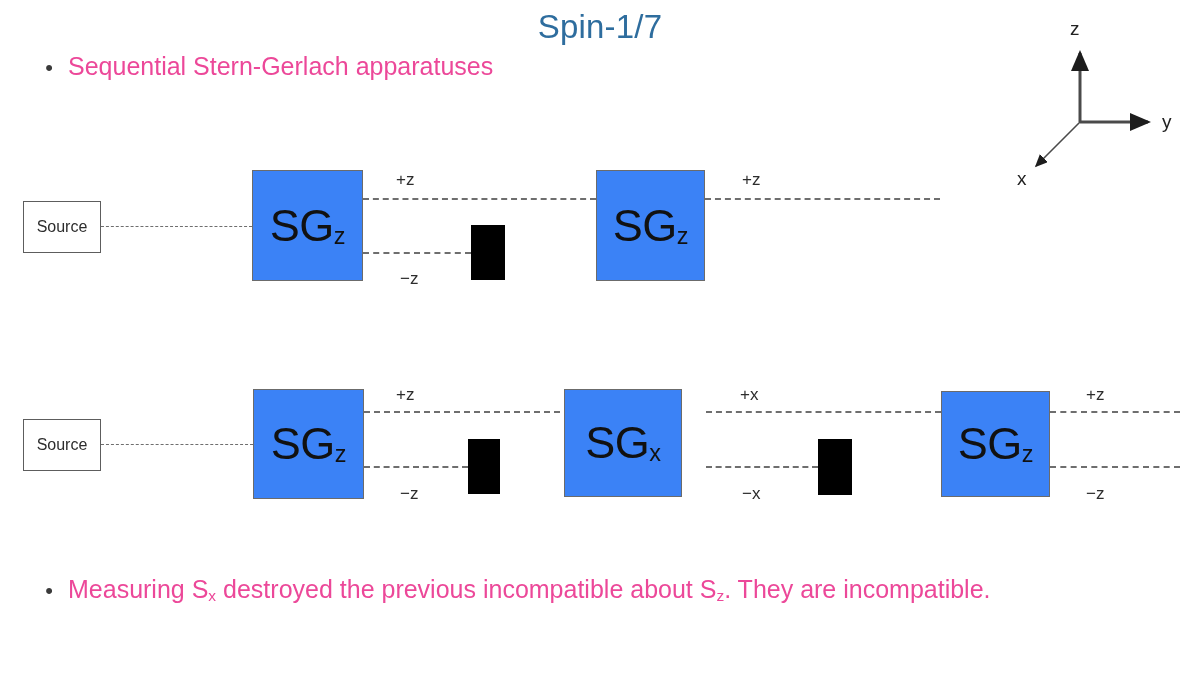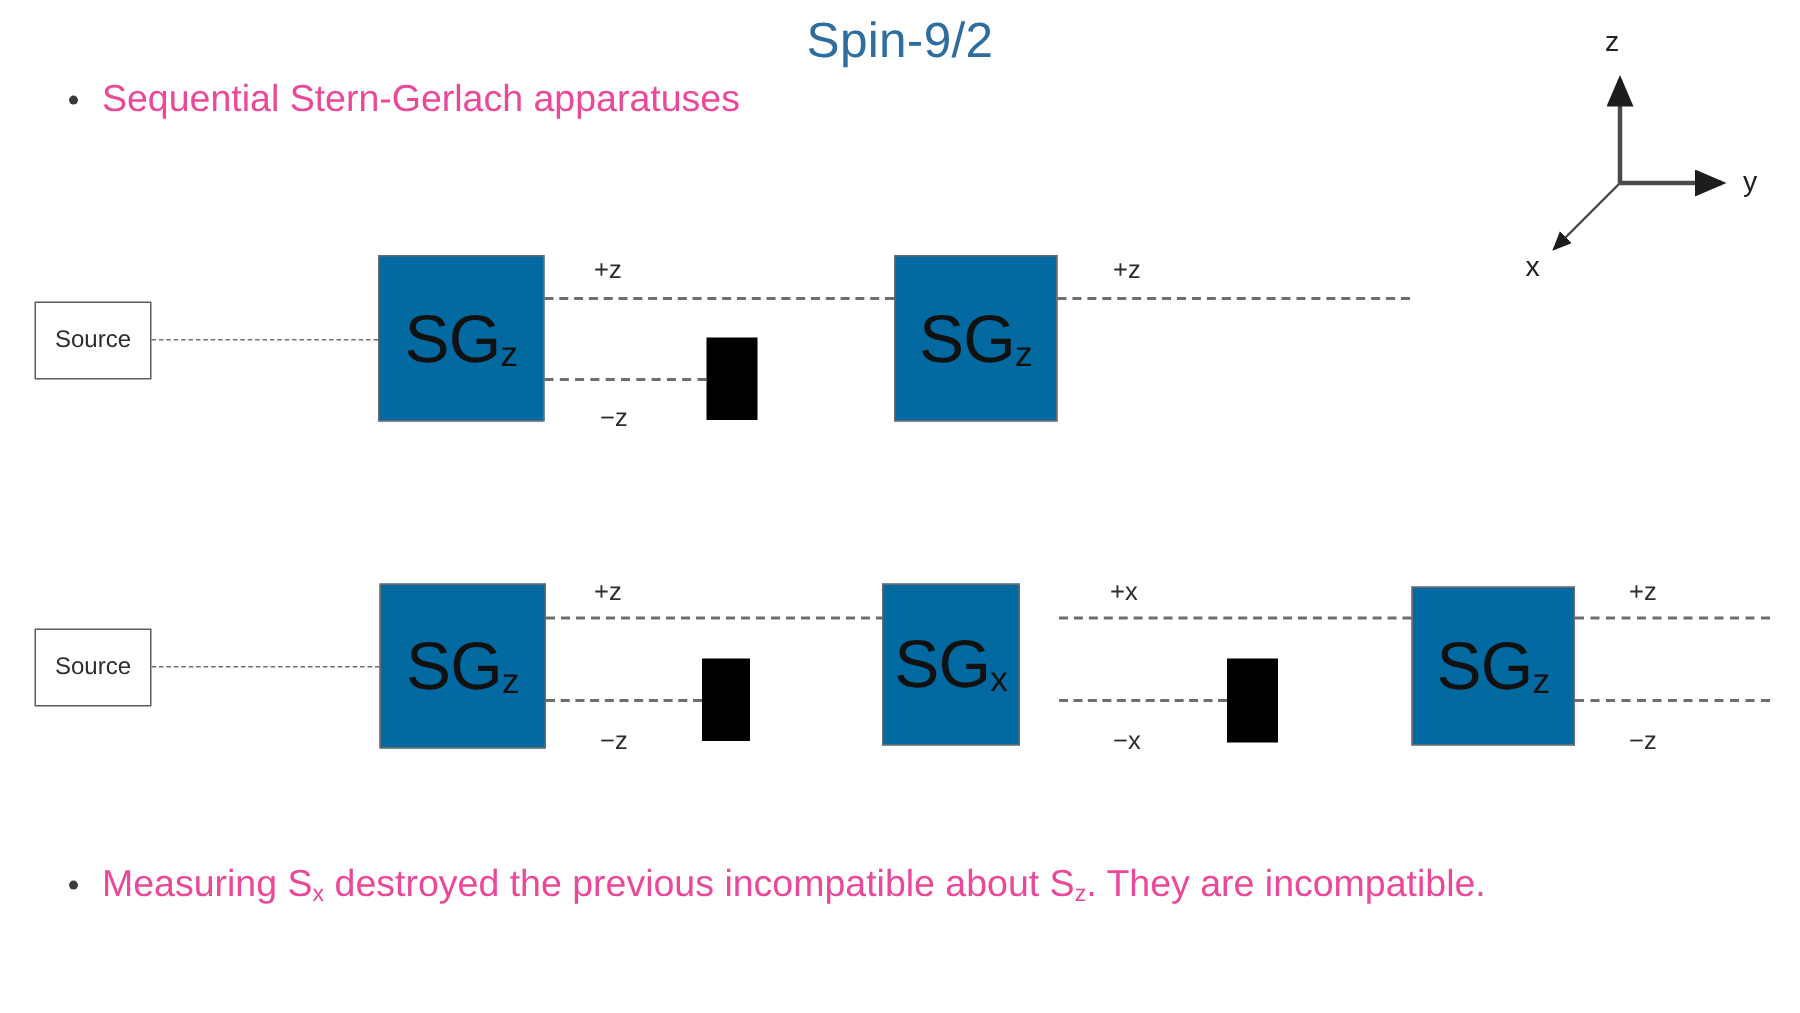--- a/index.html
+++ b/index.html
@@ -81,21 +81,21 @@
     align-items: center;
     justify-content: center;
     font-size: 16px;
     color: #2d2d2d;
     box-sizing: border-box;
   }
 
   .sg-box {
     position: absolute;
     border: 1px solid #6b6b6b;
-    background: #0369a1;
+    background: #3b82f6;
     display: flex;
     align-items: center;
     justify-content: center;
     box-sizing: border-box;
     color: #111111;
   }
   .sg-label {
     font-size: 45px;
     font-weight: 300;
     line-height: 1;
@@ -140,21 +140,21 @@
     position: absolute;
     font-size: 19px;
     color: #222222;
   }
 </style>
 </head>
 <body>
 
 <div id="slide">
 
-  <div id="slide-title">Spin-9/2</div>
+  <div id="slide-title">Spin-1/7</div>
 
   <div id="axes">
     <svg width="210" height="190" viewBox="0 0 210 190">
       <defs>
         <marker id="arrowhead" markerWidth="8" markerHeight="8" refX="6" refY="3" orient="auto">
           <path d="M0,0 L7,3 L0,6 z" fill="#1d1d1d"></path>
         </marker>
         <marker id="arrowhead-thin" markerWidth="9" markerHeight="9" refX="7" refY="3.5" orient="auto">
           <path d="M0,0 L8,3.5 L0,7 z" fill="#1d1d1d"></path>
         </marker>
@@ -215,21 +215,21 @@
       <span class="sg-label">SG<sub>z</sub></span>
     </div>
 
     <div class="beam" style="left:364px; top:31px; width:236px;"></div>
     <div class="beam-label" style="left:396px; top:5px;">+z</div>
 
     <div class="beam" style="left:364px; top:86px; width:104px;"></div>
     <div class="beam-label" style="left:400px; top:104px;">−z</div>
     <div class="blocker" style="left:468px; top:59px; width:32px; height:55px;"></div>
 
-    <div class="sg-box" style="left:588px; top:9px; width:92px; height:108px;">
+    <div class="sg-box" style="left:564px; top:9px; width:118px; height:108px;">
       <span class="sg-label">SG<sub>x</sub></span>
     </div>
 
     <div class="beam" style="left:706px; top:31px; width:235px;"></div>
     <div class="beam-label" style="left:740px; top:5px;">+x</div>
 
     <div class="beam" style="left:706px; top:86px; width:112px;"></div>
     <div class="beam-label" style="left:742px; top:104px;">−x</div>
     <div class="blocker" style="left:818px; top:59px; width:34px; height:56px;"></div>
 

